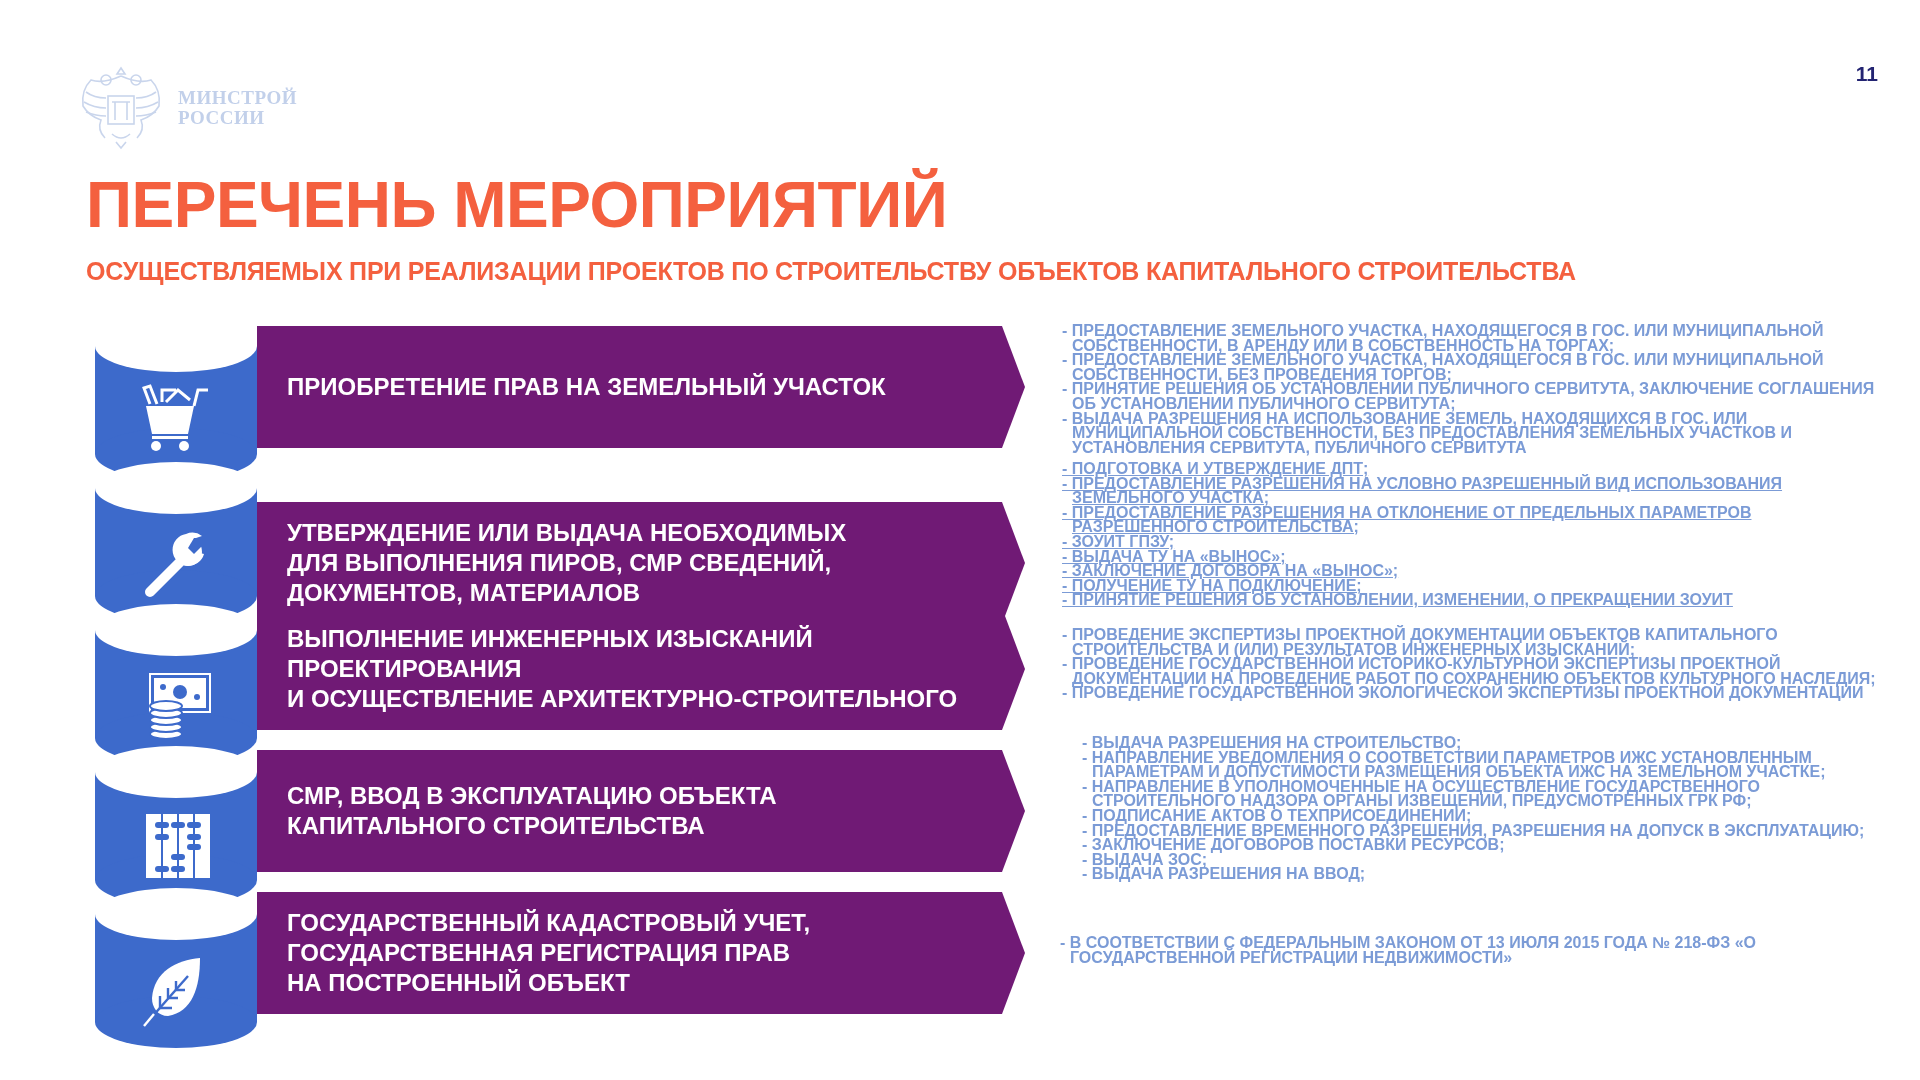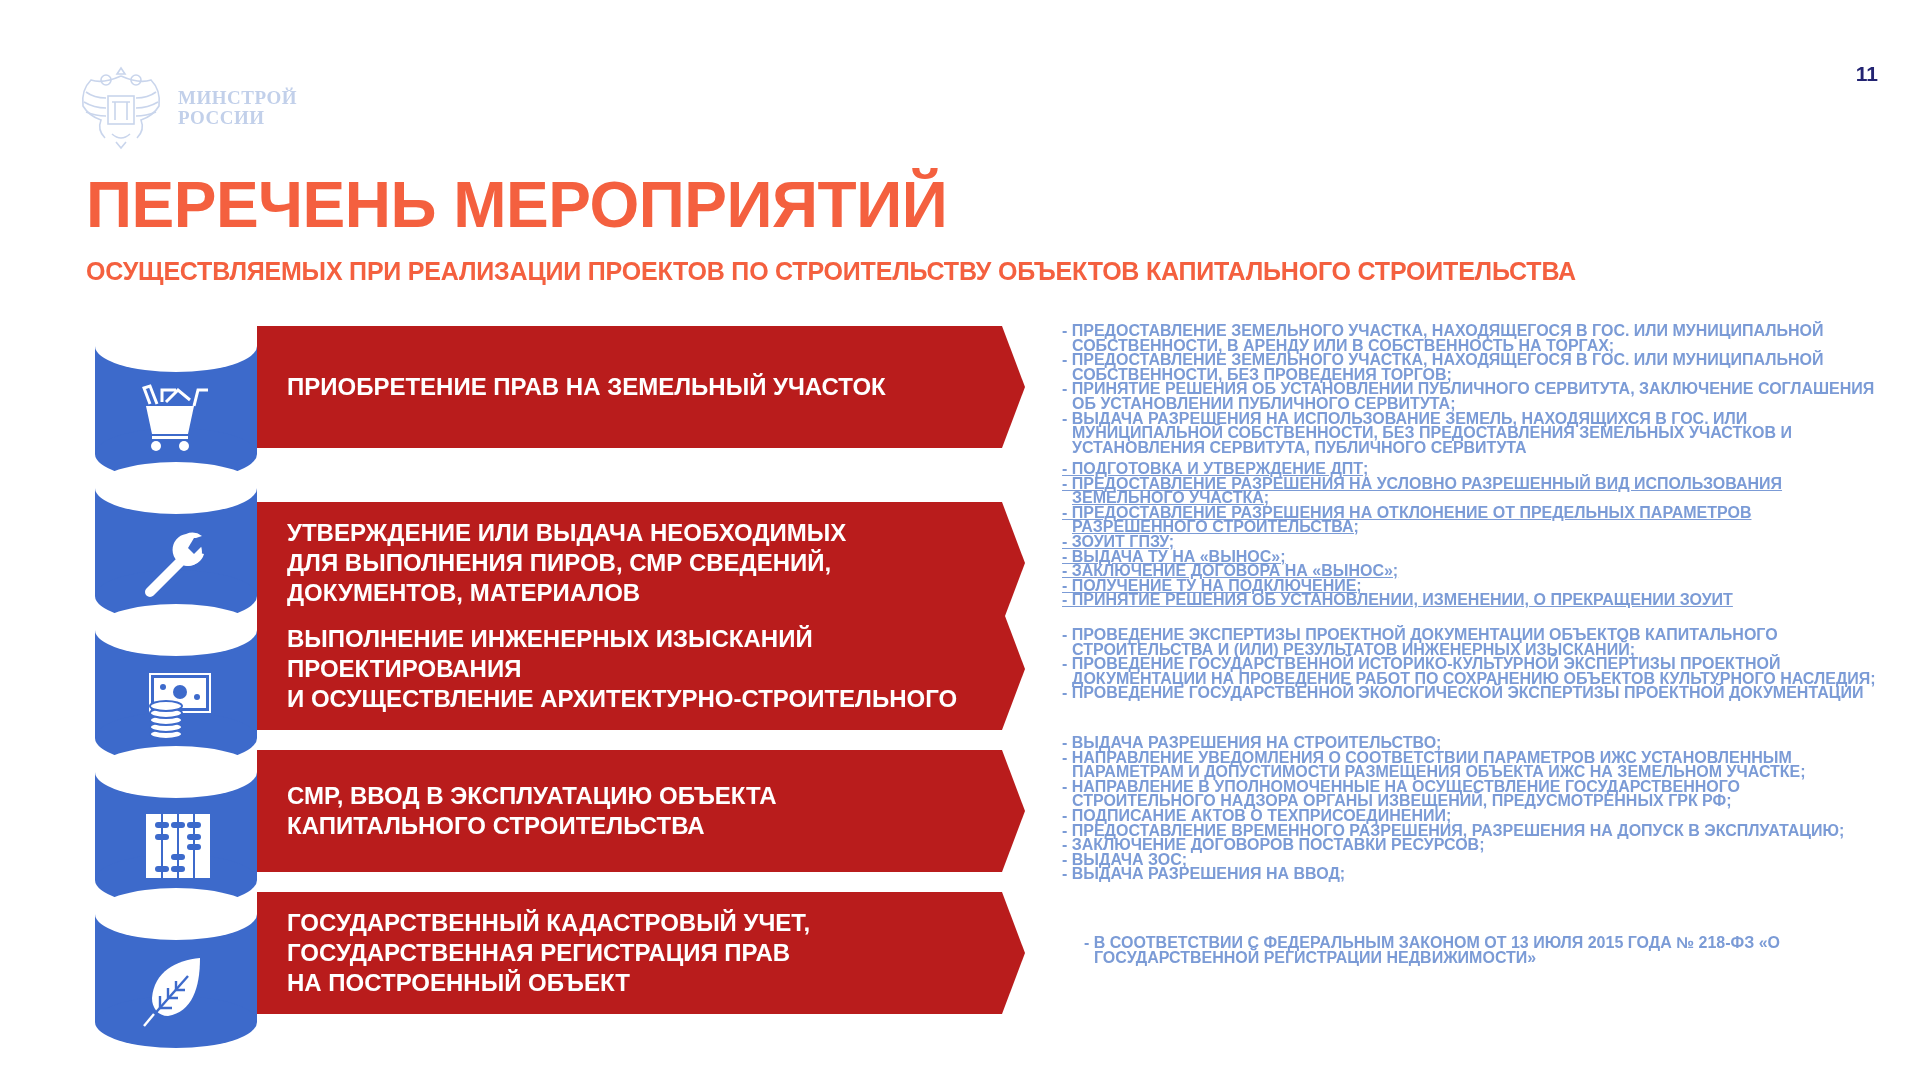--- a/index.html
+++ b/index.html
@@ -14,21 +14,21 @@
   .title { position:absolute; left:86px; top:170px; color:#f4603f; font-weight:bold; font-size:64px; line-height:70px; letter-spacing:-0.5px; white-space:nowrap; }
   .subtitle { position:absolute; left:86px; top:256px; color:#f4603f; font-weight:bold; font-size:25px; line-height:30px; white-space:nowrap; letter-spacing:-0.2px; }
 
   .step { position:absolute; left:0; width:1920px; }
   .cyl { position:absolute; left:95px; width:162px; }
   .cyl-body { position:absolute; left:0; width:162px; background:#3d6acb; }
   .cyl-top { position:absolute; left:0; width:162px; height:52px; border-radius:50%; background:#ffffff; }
   .cyl-bottom { position:absolute; left:0; width:162px; height:52px; border-radius:50%; background:#3d6acb; }
   .cyl-icon { position:absolute; left:41px; width:80px; height:80px; }
 
-  .arrow { position:absolute; left:257px; height:122px; width:768px; background:#b91c1c;
+  .arrow { position:absolute; left:257px; height:122px; width:768px; background:#701a75;
            clip-path:polygon(0 0, 745px 0, 768px 50%, 745px 100%, 0 100%); }
   .arrow-text { position:absolute; left:30px; right:40px; top:0; bottom:0; display:flex; align-items:center; color:#ffffff; font-weight:bold; font-size:24px; line-height:30px; }
   .arrow-text span { display:block; }
 
   .details { position:absolute; left:1062px; width:820px; color:#7b9bd6; font-weight:bold; font-size:16px; line-height:14.6px; }
   .details .li { padding-left:10px; text-indent:-10px; }
 </style>
 </head>
 <body>
 
@@ -185,21 +185,21 @@
     </svg>
   </div>
   <div class="arrow" style="top:4px;">
     <div class="arrow-text">
         <div>
       <span>СМР, ВВОД В ЭКСПЛУАТАЦИЮ ОБЪЕКТА</span>
       <span>КАПИТАЛЬНОГО СТРОИТЕЛЬСТВА</span>
     </div>
       </div>
   </div>
-  <div class="details" style="top:-10px;">
+  <div class="details" style="top:-10px;margin-left:20px;">
     <div class="li">- ВЫДАЧА РАЗРЕШЕНИЯ НА СТРОИТЕЛЬСТВО;</div>
     <div class="li">- НАПРАВЛЕНИЕ УВЕДОМЛЕНИЯ О СООТВЕТСТВИИ ПАРАМЕТРОВ ИЖС УСТАНОВЛЕННЫМ ПАРАМЕТРАМ И ДОПУСТИМОСТИ РАЗМЕЩЕНИЯ ОБЪЕКТА ИЖС НА ЗЕМЕЛЬНОМ УЧАСТКЕ;</div>
     <div class="li">- НАПРАВЛЕНИЕ В УПОЛНОМОЧЕННЫЕ НА ОСУЩЕСТВЛЕНИЕ ГОСУДАРСТВЕННОГО СТРОИТЕЛЬНОГО НАДЗОРА ОРГАНЫ ИЗВЕЩЕНИЙ, ПРЕДУСМОТРЕННЫХ ГРК РФ;</div>
     <div class="li">- ПОДПИСАНИЕ АКТОВ О ТЕХПРИСОЕДИНЕНИИ;</div>
     <div class="li">- ПРЕДОСТАВЛЕНИЕ ВРЕМЕННОГО РАЗРЕШЕНИЯ, РАЗРЕШЕНИЯ НА ДОПУСК В ЭКСПЛУАТАЦИЮ;</div>
     <div class="li">- ЗАКЛЮЧЕНИЕ ДОГОВОРОВ ПОСТАВКИ РЕСУРСОВ;</div>
     <div class="li">- ВЫДАЧА ЗОС;</div>
     <div class="li">- ВЫДАЧА РАЗРЕШЕНИЯ НА ВВОД;</div>
   </div>
 </div>
@@ -220,16 +220,16 @@
   </div>
   <div class="arrow" style="top:4px;">
     <div class="arrow-text">
         <div>
       <span>ГОСУДАРСТВЕННЫЙ КАДАСТРОВЫЙ УЧЕТ,</span>
       <span>ГОСУДАРСТВЕННАЯ РЕГИСТРАЦИЯ ПРАВ</span>
       <span>НА ПОСТРОЕННЫЙ ОБЪЕКТ</span>
     </div>
       </div>
   </div>
-  <div class="details" style="top:48px; left:1060px; width:760px;margin-left:24px;">
+  <div class="details" style="top:48px; left:1060px; width:760px;">
     <div class="li">- В СООТВЕТСТВИИ С ФЕДЕРАЛЬНЫМ ЗАКОНОМ ОТ 13 ИЮЛЯ 2015 ГОДА № 218-ФЗ «О ГОСУДАРСТВЕННОЙ РЕГИСТРАЦИИ НЕДВИЖИМОСТИ»</div>
   </div>
 </div>
 
 </body></html>

